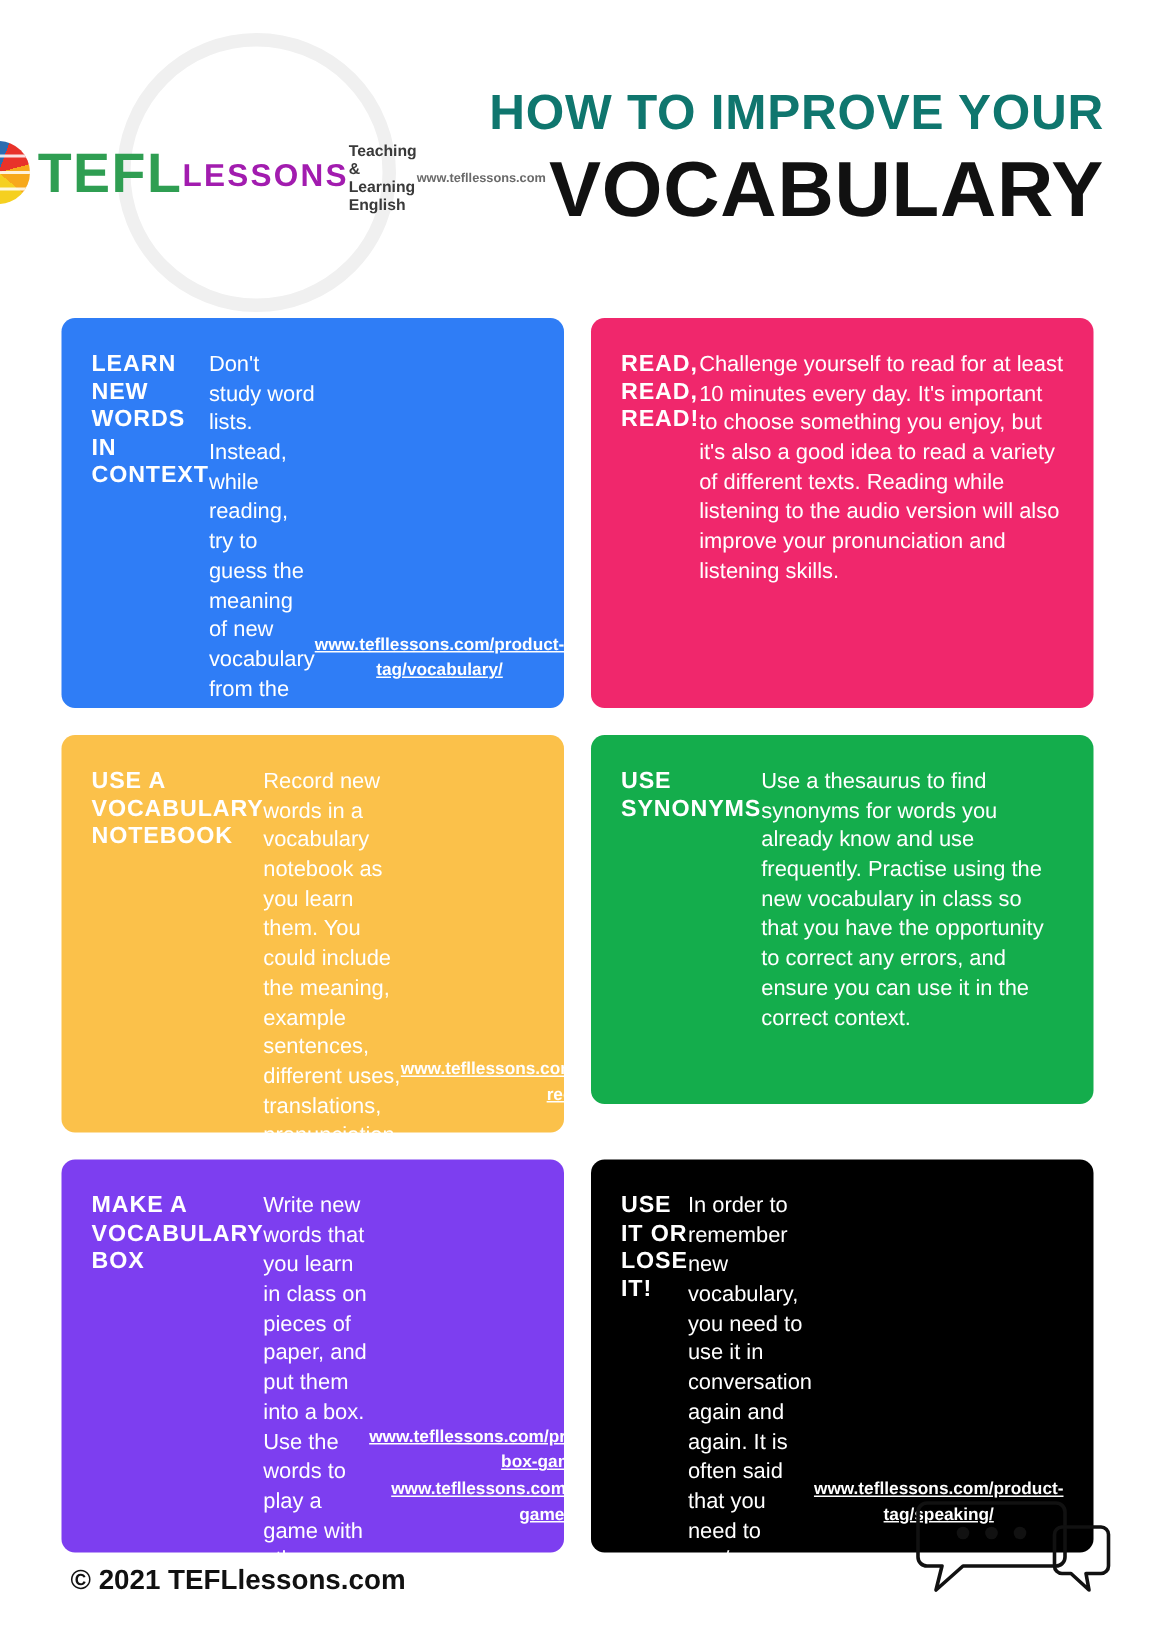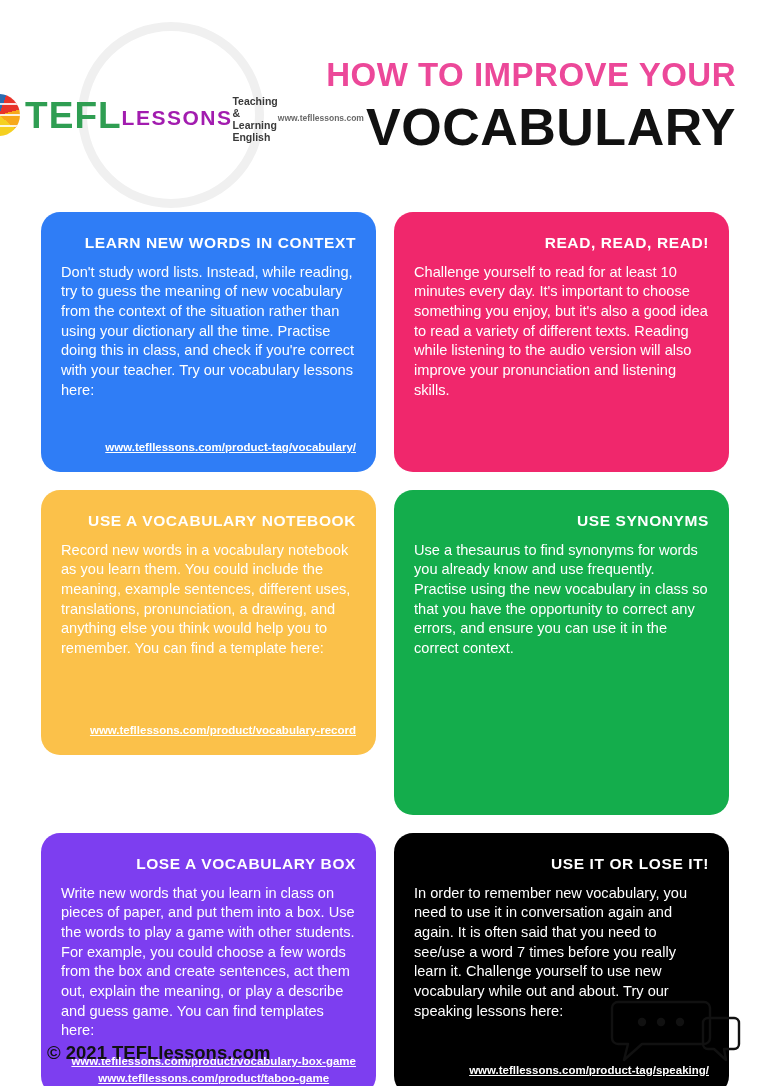--- a/index.html
+++ b/index.html
@@ -104,21 +104,21 @@
   .title-block {
     position: absolute;
     right: 32px;
     top: 58px;
     text-align: right;
     width: 470px;
   }
   .title-line1 {
     font-size: 33px;
     font-weight: bold;
-    color: #ec4899;
+    color: #0f766e;
     letter-spacing: 0.5px;
     line-height: 1.05;
   }
   .title-line2 {
     font-size: 52px;
     font-weight: bold;
     color: #111111;
     letter-spacing: 0.5px;
     line-height: 1.1;
     margin-top: 6px;
@@ -127,26 +127,25 @@
   
   .grid {
     position: absolute;
     left: 41px;
     top: 212px;
     width: 688px;
   }
   .row { display: flex; gap: 18px; margin-bottom: 18px; }
   .card {
     width: 335px;
-    border-radius: 19px;
+    border-radius: 9px;
     padding: 22px 20px 16px 20px;
     color: #ffffff;
     display: flex;
-    flex-direction: column;
-    align-items: flex-end;
+    flex-direction: row;
   }
   .card-title {
     font-size: 15.5px;
     font-weight: bold;
     letter-spacing: 0.6px;
     margin-bottom: 10px;
     line-height: 1.2;
   }
   .card-body {
     font-size: 14.6px;
@@ -163,21 +162,21 @@
     font-weight: bold;
     text-decoration: underline;
     color: #ffffff;
     line-height: 1.5;
   }
 
   
   .c-blue   { background: #2f7df6; height: 260px; }
   .c-pink   { background: #f0276c; height: 260px; }
   .c-yellow { background: #fbc14a; height: 265px; }
-  .c-green  { background: #14ad4c; height: 325px; }
+  .c-green  { background: #14ad4c; height: 246px; }
   .c-purple { background: #7d3ef0; height: 262px; }
   .c-red    { background: #000000; height: 262px; }
 
   .c-yellow .card-title { color: #ffffff; }
   .c-yellow .card-body { color: #ffffff; }
   .c-yellow .card-link { color: #ffffff; }
 
   
   .footer {
     position: absolute;
@@ -244,21 +243,21 @@
       </div>
 
       <div class="card c-green">
         <div class="card-title">USE SYNONYMS</div>
         <div class="card-body">Use a thesaurus to find synonyms for words you already know and use frequently. Practise using the new vocabulary in class so that you have the opportunity to correct any errors, and ensure you can use it in the correct context.</div>
       </div>
     </div>
 
     <div class="row">
       <div class="card c-purple">
-        <div class="card-title">LOSE A VOCABULARY BOX</div>
+        <div class="card-title">MAKE A VOCABULARY BOX</div>
         <div class="card-body">Write new words that you learn in class on pieces of paper, and put them into a box. Use the words to play a game with other students. For example, you could choose a few words from the box and create sentences, act them out, explain the meaning, or play a describe and guess game. You can find templates here:</div>
         <div class="card-links">
           <a class="card-link" href="#">www.tefllessons.com/product/vocabulary-box-game</a>
           <a class="card-link" href="#">www.tefllessons.com/product/taboo-game</a>
         </div>
       </div>
 
       <div class="card c-red">
         <div class="card-title">USE IT OR LOSE IT!</div>
         <div class="card-body">In order to remember new vocabulary, you need to use it in conversation again and again. It is often said that you need to see/use a word 7 times before you really learn it. Challenge yourself to use new vocabulary while out and about. Try our speaking lessons here:</div>

